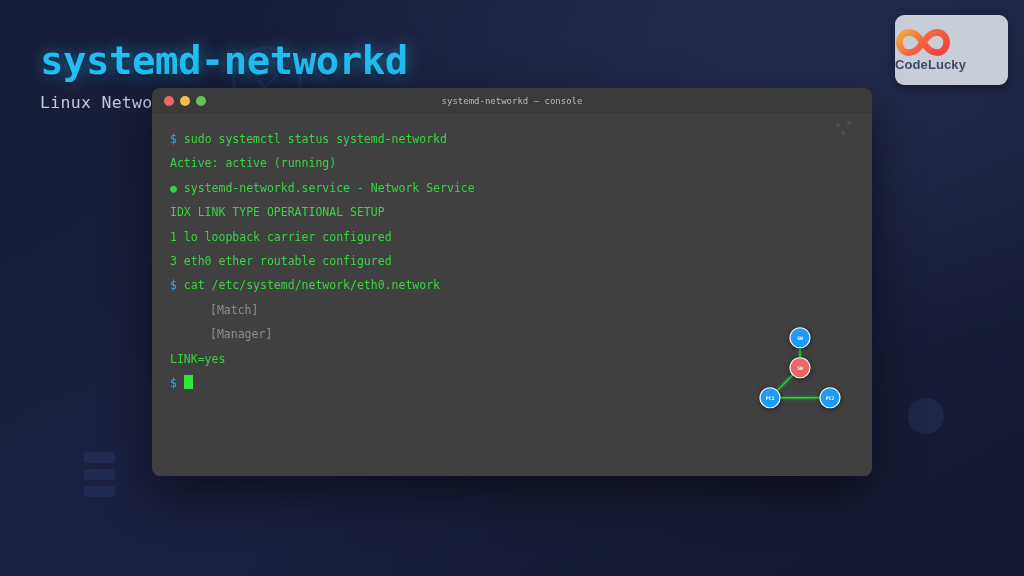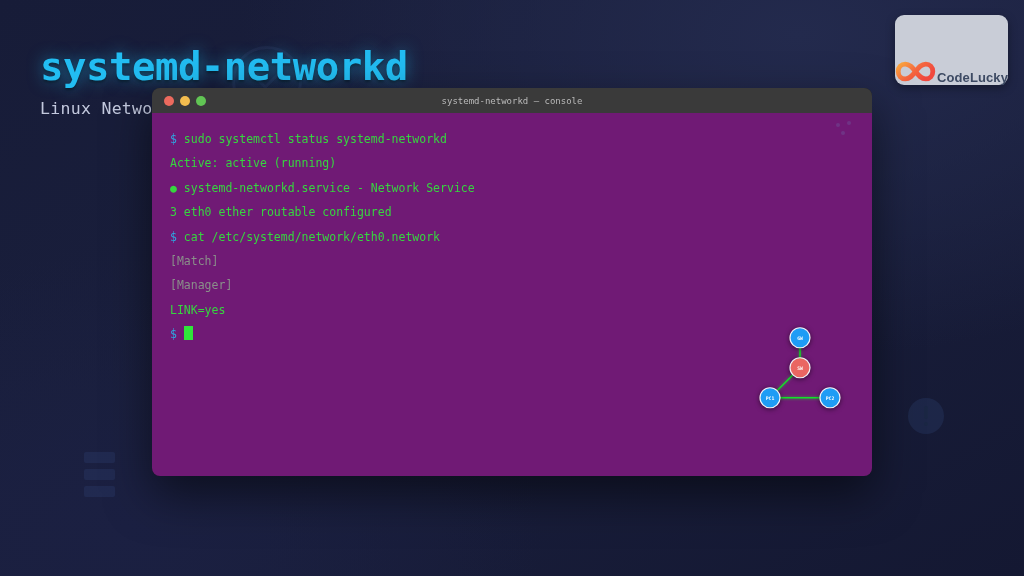--- a/index.html
+++ b/index.html
@@ -56,21 +56,21 @@
     left:16px; top:8px; width:4px; height:13px;
     border-radius:2px; background:#1b2744;
   }
   #deco-alert::after {
     content:""; position:absolute;
     left:16px; top:24px; width:4px; height:4px;
     border-radius:50%; background:#1b2744;
   }
 
   
-  #header { position:absolute; left:40px; top:38px;margin-top:6px; }
+  #header { position:absolute; left:40px; top:38px; }
 
   #page-title {
     font-family:"DejaVu Sans Mono", monospace;
     font-size:39px;
     font-weight:bold;
     letter-spacing:-0.5px;
     color:#22bdf2;
     text-shadow:0 0 16px rgba(34,189,242,0.55), 0 2px 3px rgba(0,0,0,0.55);
     white-space:nowrap;
   }
@@ -84,22 +84,22 @@
     white-space:nowrap;
   }
 
   
   #brand-badge {
     position:absolute; right:16px; top:15px;
     width:113px; height:70px;
     background:#c9cdd7;
     border-radius:9px;
     box-shadow:0 3px 10px rgba(0,0,0,0.35);
-    display:flex; flex-direction:row;
-    align-items:flex-end; justify-content:center;
+    display:flex; flex-direction:column;
+    align-items:flex-start; justify-content:center;
     gap:1px;
   }
   #brand-mark { width:56px; height:27px; display:block; }
   #brand-name {
     font-family:"Liberation Sans", sans-serif;
     font-size:13px; font-weight:bold;
     color:#3d4a63; letter-spacing:0.1px;
   }
 
   
@@ -130,21 +130,21 @@
     text-align:center;
     font-family:"DejaVu Sans Mono", monospace;
     font-size:9px;
     color:#b9b9b9;
     pointer-events:none;
   }
 
   #terminal-body {
     position:relative;
     height:377px;
-    background:#701a75;
+    background:#404040;
     padding:14px 7px 0 18px;
   }
 
   #terminal-dots {
     position:absolute; right:14px; top:8px;
     width:22px; height:16px;
   }
   #terminal-dots span {
     position:absolute; width:4px; height:4px;
     border-radius:50%; background:rgba(110,140,190,0.22);
@@ -153,21 +153,21 @@
   #terminal-dots span:nth-child(2){ left:11px; top:0; }
   #terminal-dots span:nth-child(3){ left:5px; top:10px; }
 
   .term-line {
     font-family:"DejaVu Sans Mono", monospace;
     font-size:11.5px;
     line-height:24.4px;
     white-space:pre;
     color:#36d63f;
   }
-  .term-line.dim    { color:#8a8f8a; }
+  .term-line.dim    { color:#8a8f8a;margin-left:40px; }
   .prompt  { color:#2ea8e0; }
   .bullet  { color:#36d63f; }
   .cursor {
     display:inline-block;
     width:9px; height:14px;
     background:#2fe63a;
     vertical-align:-2px;
   }
 
   
@@ -238,20 +238,22 @@
     <div id="terminal-body">
       <div id="terminal-dots">
         <span></span>
           <span></span>
           <span></span>
       </div>
       <div id="terminal-output">
           <div class="term-line"><span class="prompt">$ </span><span>sudo systemctl status systemd-networkd</span></div>
           <div class="term-line"><span>Active: active (running)</span></div>
           <div class="term-line"><span class="bullet">● </span><span>systemd-networkd.service - Network Service</span></div>
+          <div class="term-line"><span>IDX LINK TYPE OPERATIONAL SETUP</span></div>
+          <div class="term-line"><span>1 lo loopback carrier configured</span></div>
           <div class="term-line"><span>3 eth0 ether routable configured</span></div>
           <div class="term-line"><span class="prompt">$ </span><span>cat /etc/systemd/network/eth0.network</span></div>
           <div class="term-line dim"><span>[Match]</span></div>
           <div class="term-line dim"><span>[Manager]</span></div>
           <div class="term-line"><span>LINK=yes</span></div>
           <div class="term-line"><span class="prompt">$ </span><span class="cursor"></span></div>
         </div>
     </div>
 
     <div id="network-diagram">

